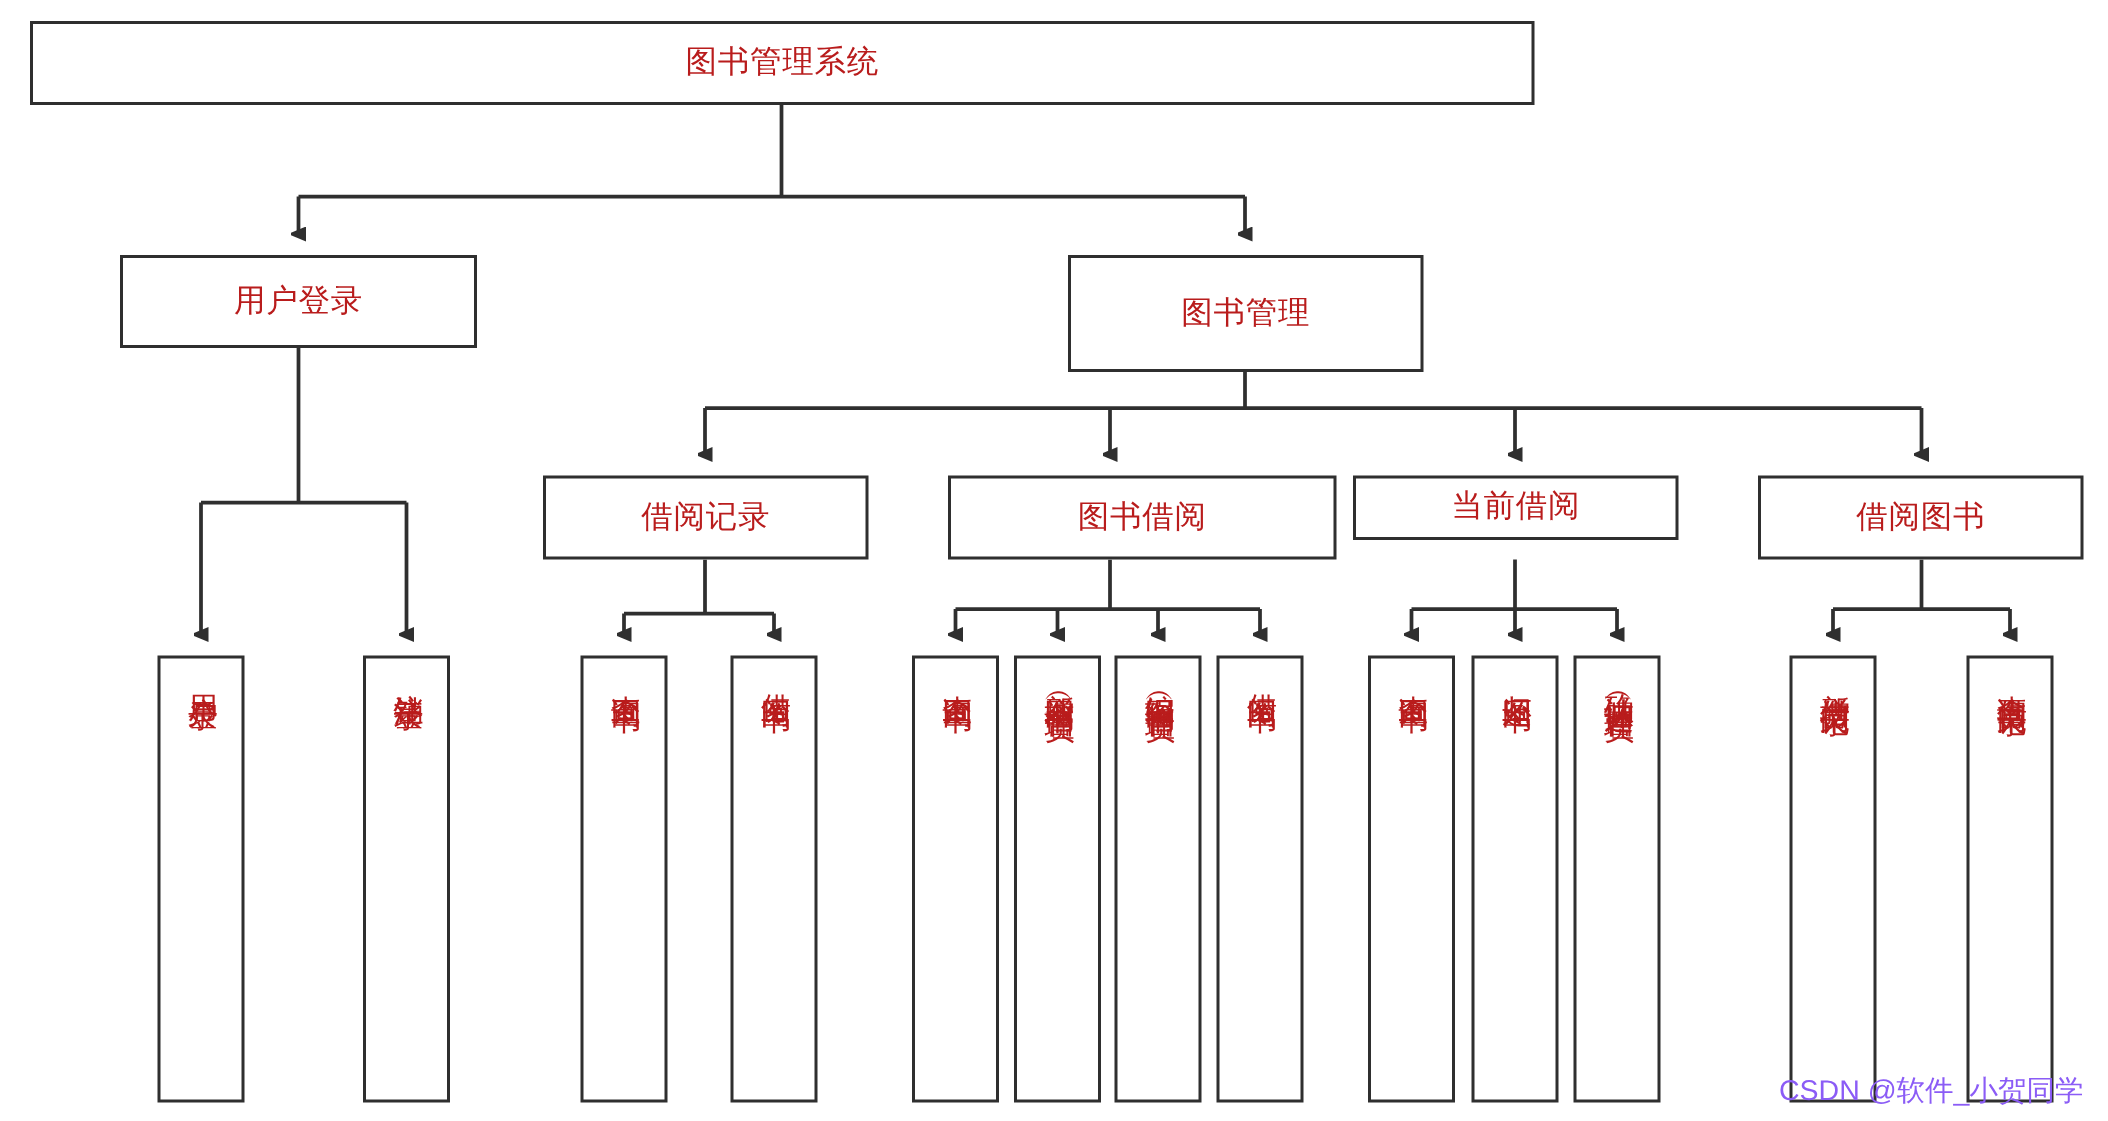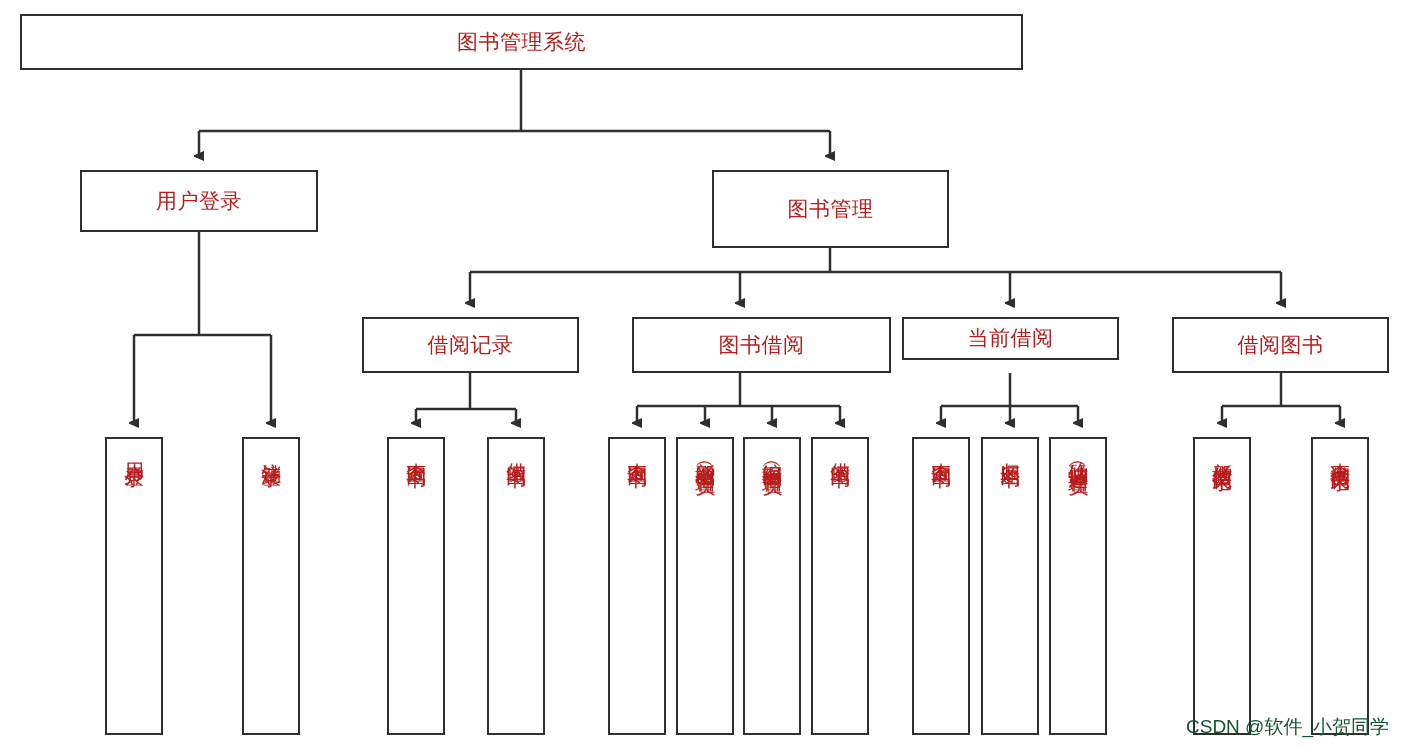--- a/index.html
+++ b/index.html
@@ -55,21 +55,21 @@
     text-orientation: upright;
     font-size: 20px;
     line-height: 1.18;
     letter-spacing: 2px;
   }
   .watermark {
     position: absolute;
     left: 1186px;
     top: 714px;
     font-size: 19px;
-    color: #14532d;
+    color: #8b5cf6;
     white-space: nowrap;
     z-index: 5;
     font-family: "Liberation Sans", "DejaVu Sans", sans-serif;
   }
 </style>
 </head>
 <body>
 
 <div id="diagram-root">
 

